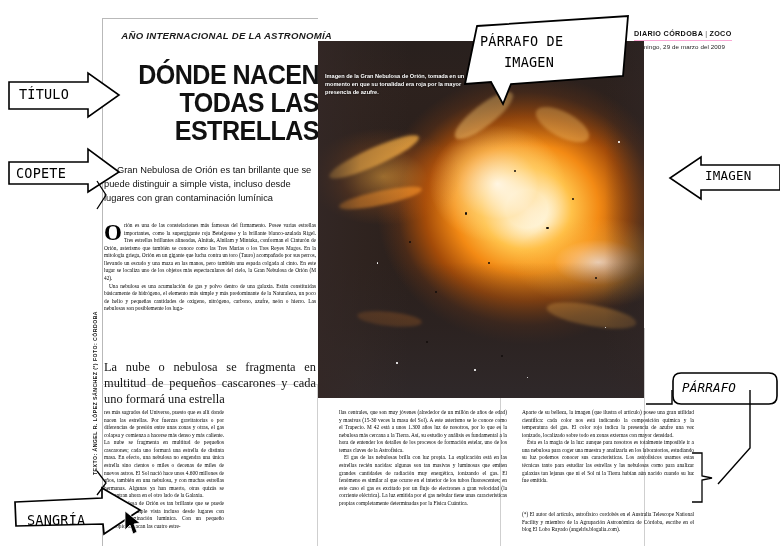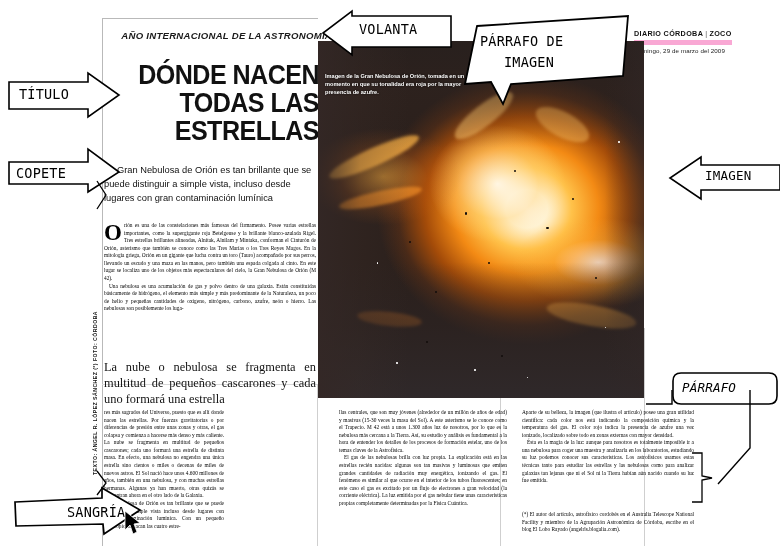--- a/index.html
+++ b/index.html
@@ -29,21 +29,21 @@
     white-space:nowrap;
     font-family:"Liberation Sans", sans-serif;
     font-size:5.2px;letter-spacing:.45px;font-weight:700;color:#111;
   }
 
   
   .masthead{position:absolute;left:634px;top:22px;width:146px;}
   .masthead .mh-title{
     font-family:"Liberation Sans", sans-serif;
     font-size:7.2px;font-weight:700;letter-spacing:.35px;color:#111;
-    border-bottom:5px solid #f9a8d4;padding-bottom:1.5px;display:inline-block;
+    border-bottom:1px solid #f9a8d4;padding-bottom:1.5px;display:inline-block;
   }
   .masthead .mh-sep{padding:0 2px;font-weight:400;color:#555;}
   .masthead .mh-date{
     font-family:"Liberation Sans", sans-serif;
     font-size:6.2px;color:#222;margin-top:2.5px;letter-spacing:.1px;
   }
 
   
   .volanta{
     position:absolute;left:104px;top:30px;width:228px;
@@ -240,26 +240,20 @@
     <div class="ctext" style="left:11px;top:14px;">TÍTULO</div>
   </div>
 
   <div class="callout" style="left:8px;top:148px;">
     <svg width="112" height="46" viewBox="0 0 112 46">
       <polygon points="1,14 80,14 80,1 111,24 80,44 80,36 1,36" fill="#ffffff" stroke="#000000" stroke-width="1.6"></polygon>
     </svg>
     <div class="ctext" style="left:8px;top:17px;">COPETE</div>
   </div>
 
-  <div class="callout" style="left:322px;top:10px;">
-    <svg width="130" height="46" viewBox="0 0 130 46">
-      <polygon points="129,6 30,6 30,1 1,23 30,45 30,37 129,37" fill="#ffffff" stroke="#000000" stroke-width="1.6"></polygon>
-    </svg>
-    <div class="ctext" style="left:37px;top:11px;">VOLANTA</div>
-  </div>
 
   <div class="callout" style="left:455px;top:14px;">
     <svg width="175" height="92" viewBox="0 0 175 92">
       <polygon points="22,12 173,2 168,62 56,70 48,90 36,68 10,70" fill="#ffffff" stroke="#000000" stroke-width="1.8"></polygon>
     </svg>
     <div class="ctext" style="left:25px;top:19px;">PÁRRAFO DE</div>
     <div class="ctext" style="left:49px;top:40px;">IMAGEN</div>
   </div>
 
   <div class="callout" style="left:669px;top:156px;">
@@ -282,21 +276,21 @@
   </svg>
 
   <svg class="callout" style="left:690px;top:452px;" width="30" height="52" viewBox="0 0 30 52">
     <path d="M 2 1 L 12 1 L 12 24 L 22 26 L 12 28 L 12 50 L 2 50" fill="none" stroke="#000" stroke-width="1.3"></path>
   </svg>
 
   <div class="callout" style="left:14px;top:486px;">
     <svg width="128" height="52" viewBox="0 0 128 52">
       <polygon points="1,16 88,12 88,2 126,24 90,48 89,38 2,40" fill="#ffffff" stroke="#000000" stroke-width="1.7"></polygon>
     </svg>
-    <div class="ctext" style="left:13px;top:18px;margin-left:40px;">SANGRÍA</div>
+    <div class="ctext" style="left:13px;top:26px;">SANGRÍA</div>
     <svg class="cursor-arrow" style="left:110px;top:24px;" width="18" height="26" viewBox="0 0 18 26">
       <polygon points="1,1 1,20 6,15 9,24 13,22 10,14 16,13" fill="#000000" stroke="#ffffff" stroke-width="0.8"></polygon>
     </svg>
   </div>
 
   <svg class="callout" style="left:96px;top:180px;" width="14" height="30" viewBox="0 0 14 30">
     <path d="M 1 1 L 10 15 L 1 29" fill="none" stroke="#000" stroke-width="1.3"></path>
   </svg>
   <svg class="callout" style="left:96px;top:470px;" width="14" height="26" viewBox="0 0 14 26">
     <path d="M 1 1 L 10 13 L 1 25" fill="none" stroke="#000" stroke-width="1.3"></path>

